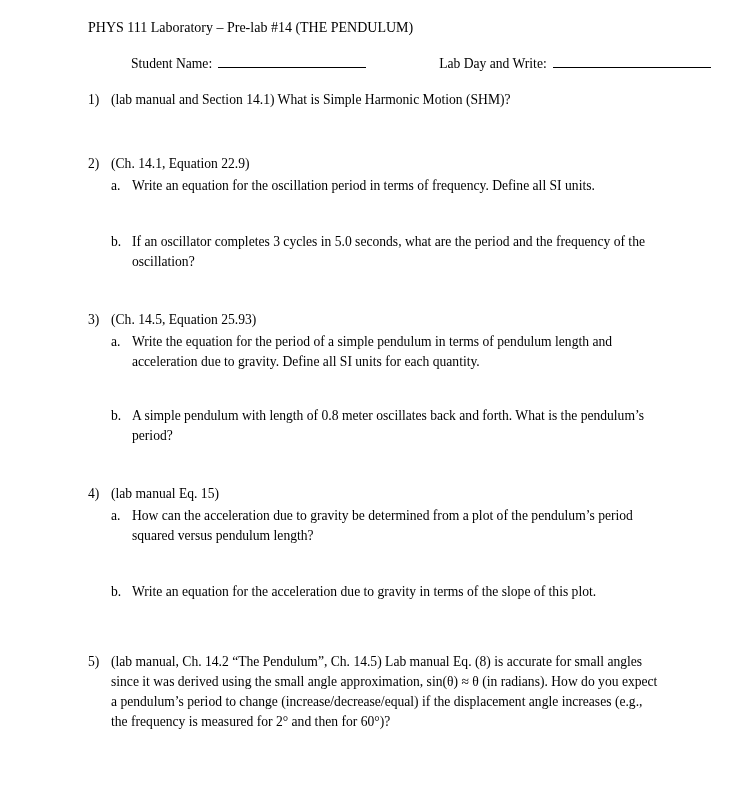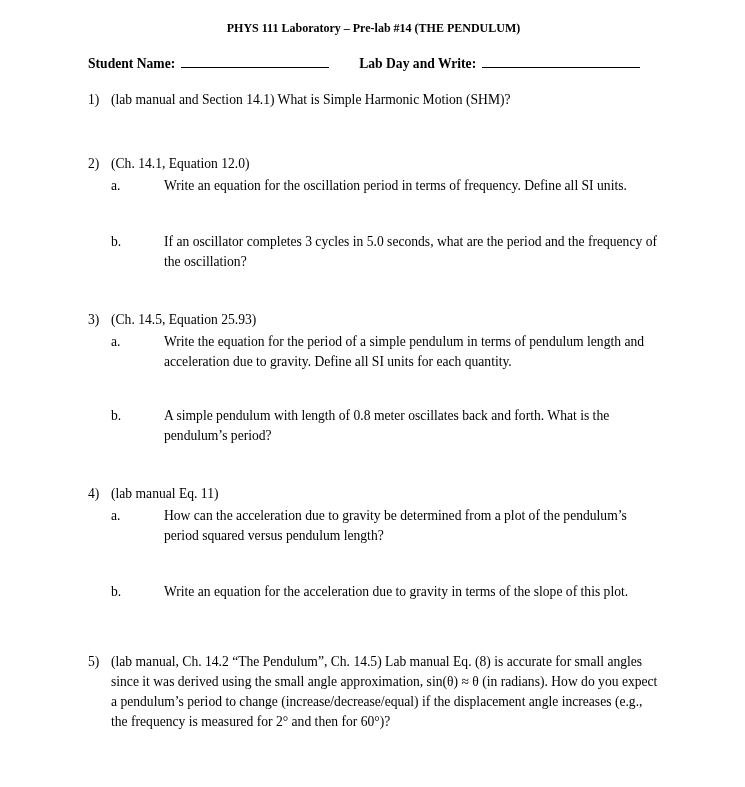--- a/index.html
+++ b/index.html
@@ -13,26 +13,25 @@
     box-sizing: border-box;
     background: #ffffff;
     padding: 18px 86px 10px 88px;
     font-family: "Liberation Serif", "DejaVu Serif", serif;
     font-size: 13.6px;
     line-height: 20px;
     color: #000000;
   }
   .title {
     margin: 0 0 16px 0;
-    font-size: 12px;
-    font-weight: bold;
-    text-align: center;
+    font-size: 14px;
+    font-weight: normal;
     line-height: 20px;
   }
-  .bold { font-weight: bold; }
+  .bold { font-weight: normal; margin-left: 43px; }
   .underline { text-decoration: underline; }
   .name-row {
     margin-bottom: 16px;
     white-space: nowrap;
   }
   .blank {
     display: inline-block;
     border-bottom: 1px solid #000;
     height: 13px;
     vertical-align: baseline;
@@ -47,21 +46,21 @@
   }
   .q-num { flex: 0 0 23px; }
   .q-text { flex: 1; }
   .part-row {
     display: flex;
     align-items: flex-start;
     margin-left: 23px;
     margin-top: 2px;
   }
   .part-label { flex: 0 0 21px; }
-  .part-text { flex: 1; margin-left: 32px; }
+  .part-text { flex: 1; }
   .mb-34 { margin-bottom: 34px; }
   .mb-36 { margin-bottom: 36px; }
   .mb-38 { margin-bottom: 38px; }
   .mb-44 { margin-bottom: 44px; }
   .mb-50 { margin-bottom: 50px; }
 </style>
 </head>
 <body>
 
 <div class="page">
@@ -78,21 +77,21 @@
   <div class="question">
     <div class="q-row mb-44">
       <span class="q-num">1)</span>
       <div class="q-text">(lab manual and Section 14.1) What is Simple Harmonic Motion (SHM)?</div>
     </div>
   </div>
 
   <div class="question">
     <div class="q-row">
       <span class="q-num">2)</span>
-      <div class="q-text">(Ch. 14.1, Equation 12.0)</div>
+      <div class="q-text">(Ch. 14.1, Equation 22.9)</div>
     </div>
     <div class="part-row mb-36">
       <span class="part-label">a.</span>
       <div class="part-text">Write an equation for the oscillation period in terms of frequency. Define all SI units.</div>
     </div>
     <div class="part-row mb-38">
       <span class="part-label">b.</span>
       <div class="part-text">If an oscillator completes 3 cycles in 5.0 seconds, what are the period and the frequency of the oscillation?</div>
     </div>
   </div>
@@ -108,21 +107,21 @@
     </div>
     <div class="part-row mb-38">
       <span class="part-label">b.</span>
       <div class="part-text">A simple pendulum with length of 0.8 meter oscillates back and forth. What is the pendulum’s period?</div>
     </div>
   </div>
 
   <div class="question">
     <div class="q-row">
       <span class="q-num">4)</span>
-      <div class="q-text">(lab manual Eq. 11)</div>
+      <div class="q-text">(lab manual Eq. 15)</div>
     </div>
     <div class="part-row mb-36">
       <span class="part-label">a.</span>
       <div class="part-text">How can the acceleration due to gravity be determined from a plot of the pendulum’s period squared versus pendulum length?</div>
     </div>
     <div class="part-row mb-50">
       <span class="part-label">b.</span>
       <div class="part-text">Write an equation for the acceleration due to gravity in terms of the slope of this plot.</div>
     </div>
   </div>

